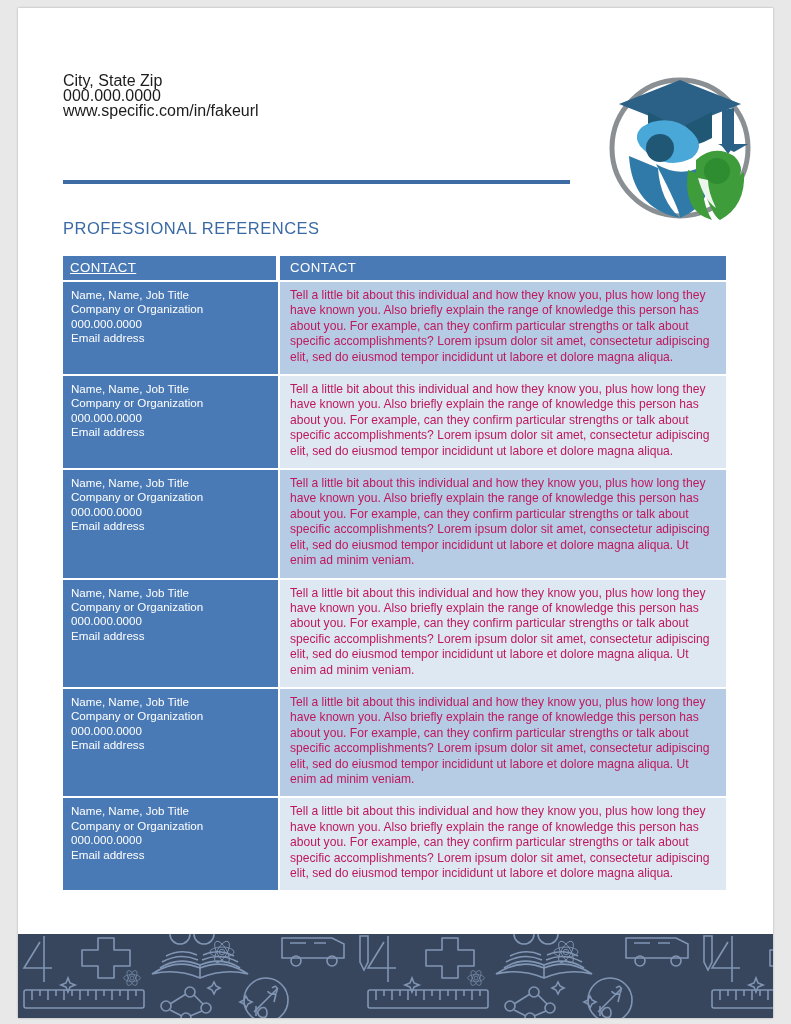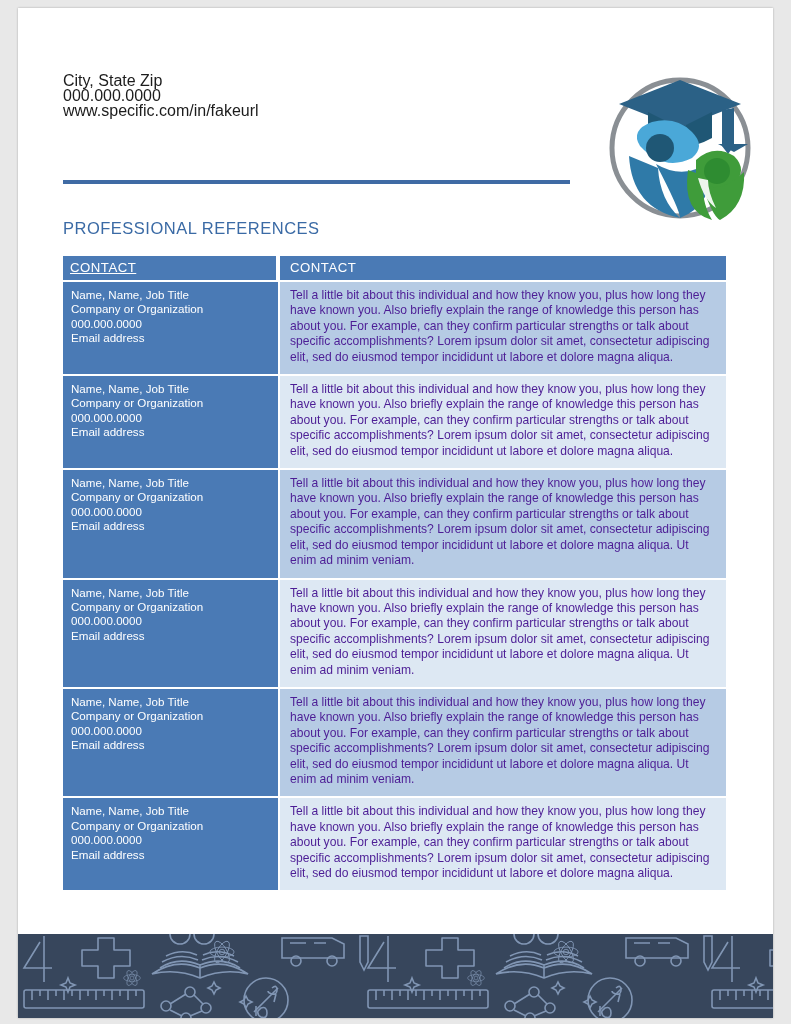--- a/index.html
+++ b/index.html
@@ -88,21 +88,21 @@
     font-size: 11.6px;
     font-weight: normal;
     line-height: 14.4px;
     padding: 6px 8px 8px 8px;
     border-top: 2px solid #ffffff;
   }
   .c-context {
     flex: 1;
     font-size: 12.1px;
     line-height: 15.4px;
-    color: #4c1d95;
+    color: #be185d;
     padding: 6px 9px 9px 10px;
     border-top: 2px solid #ffffff;
     border-left: 2px solid #ffffff;
   }
   .shade-a .c-context { background: #b6cbe4; }
   .shade-b .c-context { background: #dde8f3; }
   .c-contact div, .c-context p { margin: 0; }
 
   
   .band {

